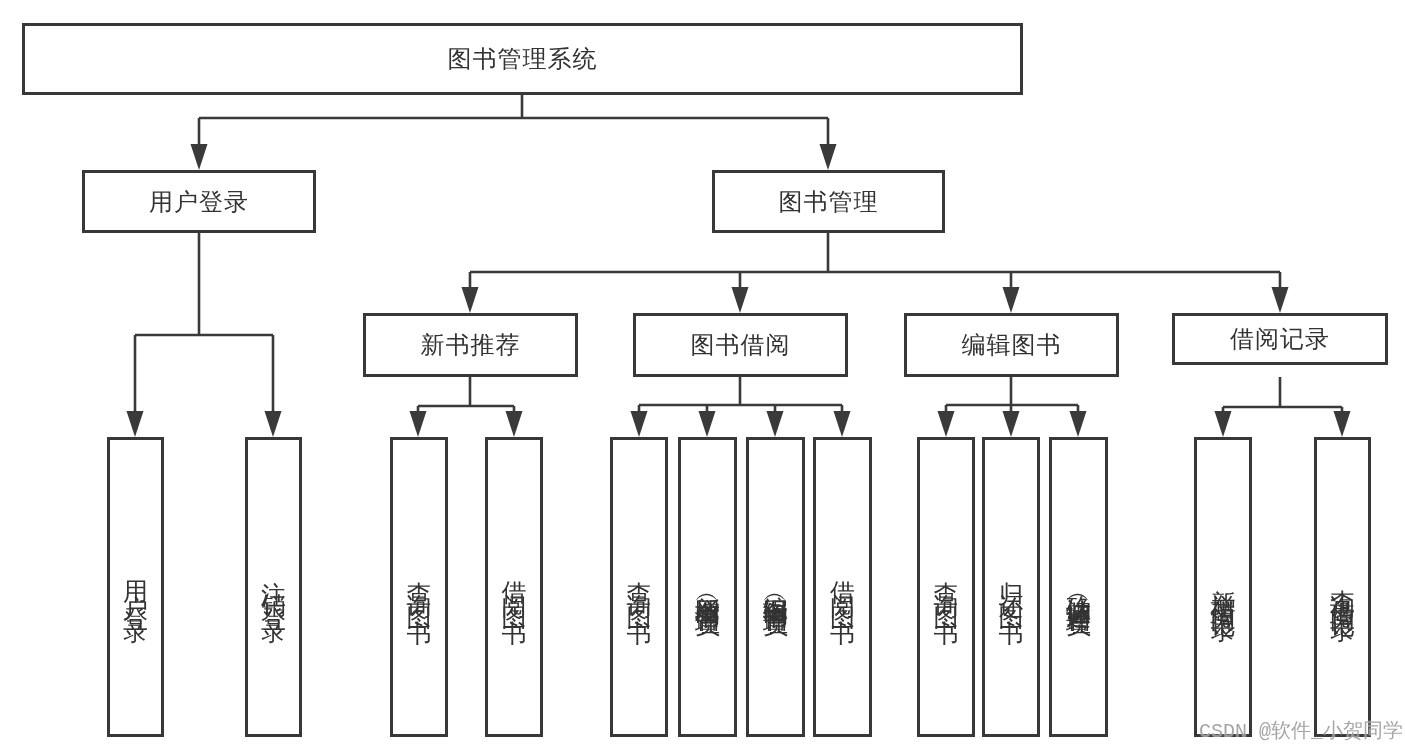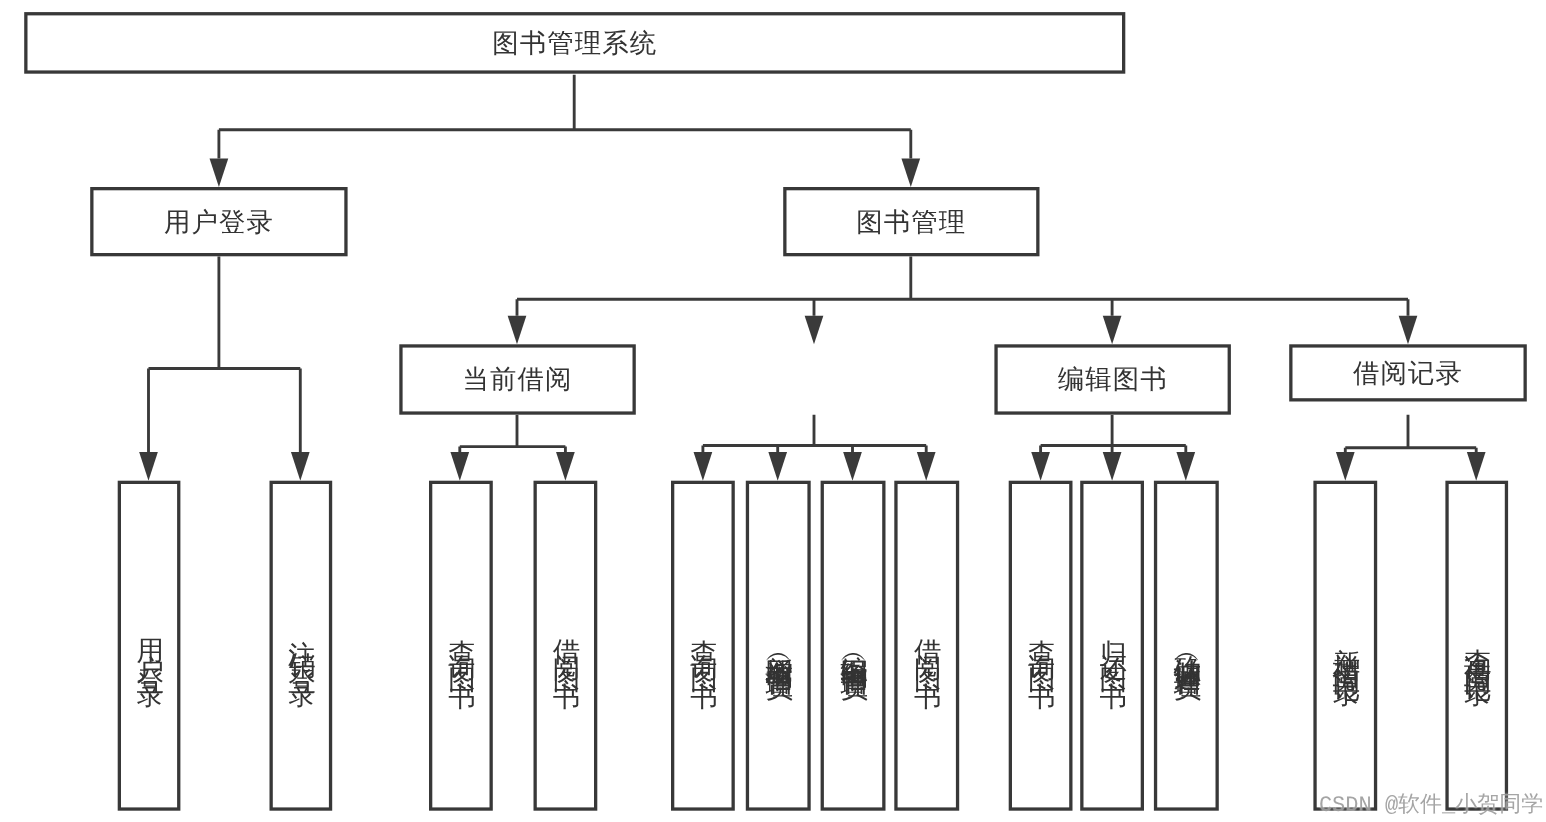--- a/index.html
+++ b/index.html
@@ -112,33 +112,36 @@
       <polygon points="1069.5,411 1086.5,411 1078,437"></polygon>
     </g>
 
     <g>
       <path d="M1280 377 V407 M1223 407 H1342 M1223 407 V411 M1342 407 V411"></path>
       <polygon points="1214.5,411 1231.5,411 1223,437"></polygon>
       <polygon points="1333.5,411 1350.5,411 1342,437"></polygon>
     </g>
   </svg>
 
-  <div class="node h" style="left:22px;top:11px;width:1001px;height:56px">
+  <div class="node h" style="left:22px;top:23px;width:1001px;height:72px">
     <span class="lbl">图书管理系统</span>
   </div>
 
   <div class="node h" style="left:82px;top:170px;width:234px;height:63px">
     <span class="lbl">用户登录</span>
   </div>
   <div class="node h" style="left:712px;top:170px;width:233px;height:63px">
     <span class="lbl">图书管理</span>
   </div>
 
   <div class="node h" style="left:363px;top:313px;width:215px;height:64px">
-    <span class="lbl">当前借阅</span>
+    <span class="lbl">新书推荐</span>
+  </div>
+  <div class="node h" style="left:633px;top:313px;width:215px;height:64px">
+    <span class="lbl">图书借阅</span>
   </div>
   <div class="node h" style="left:904px;top:313px;width:215px;height:64px">
     <span class="lbl">编辑图书</span>
   </div>
   <div class="node h" style="left:1172px;top:313px;width:216px;height:52px">
     <span class="lbl">借阅记录</span>
   </div>
 
   <div class="node v" style="left:107px;top:437px;width:57px;height:300px">
     <span class="lbl ls-wide">用户登录</span>

